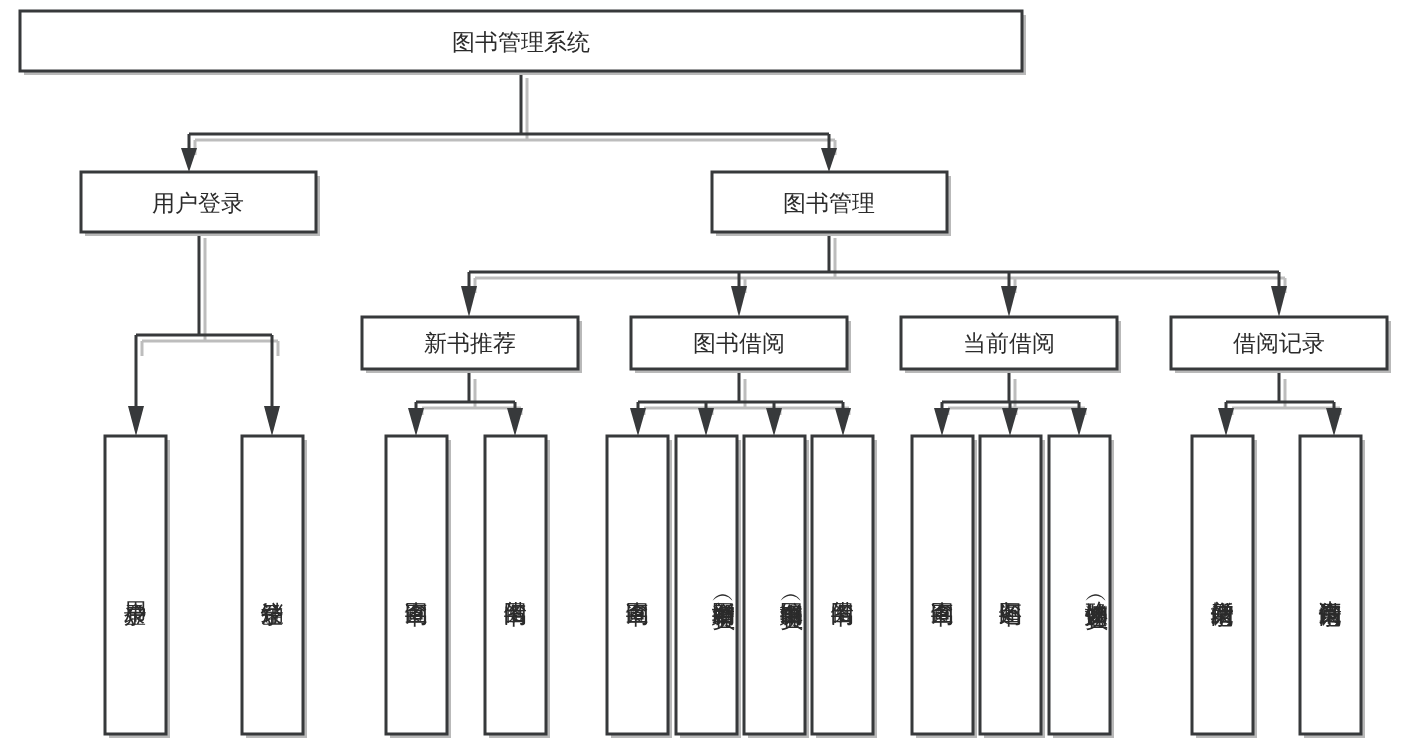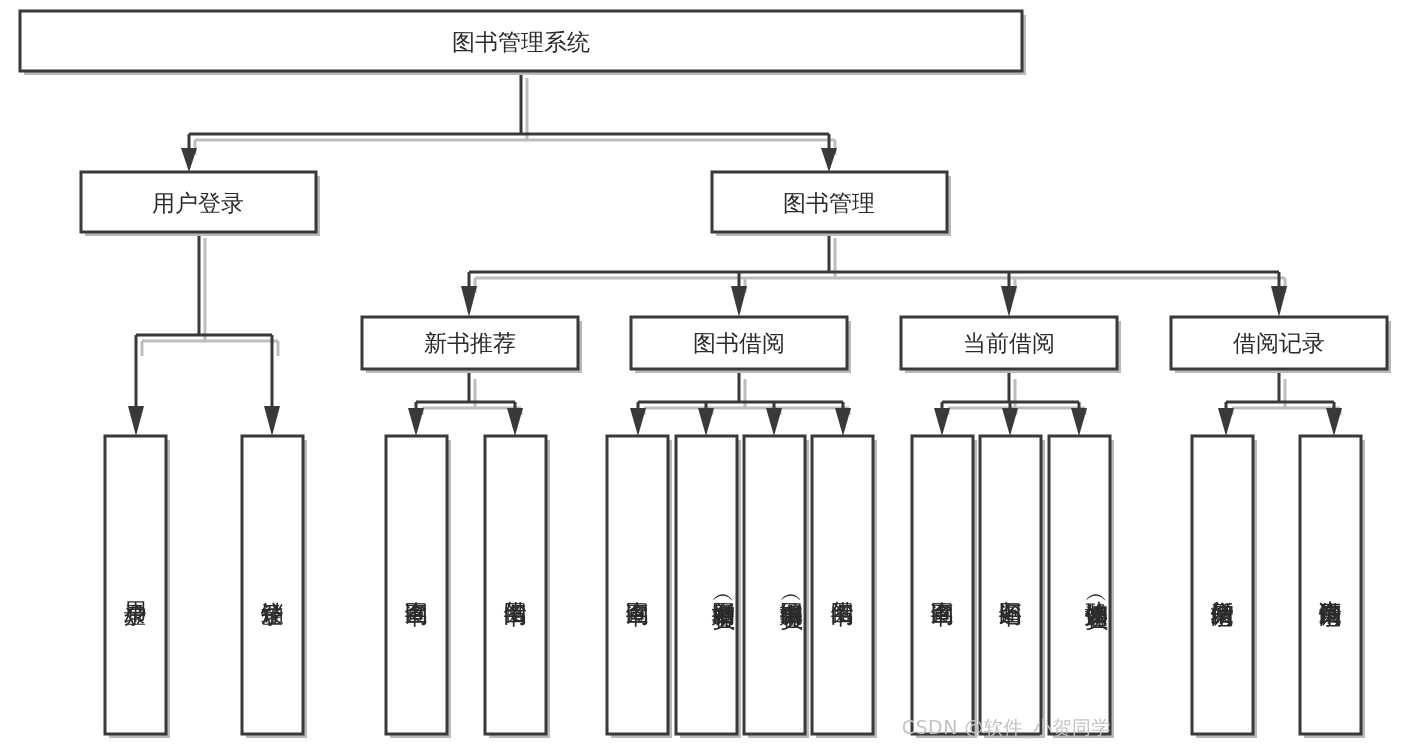--- a/index.html
+++ b/index.html
@@ -210,14 +210,13 @@
   <div class="leaf-label-wrap" style="left:607px; top:436px; width:61px; height:298px;">查询图书</div>
   <div class="leaf-label-wrap" style="left:676px; top:440px; width:61px; height:294px; align-items:flex-start;">新增图书（管理员）</div>
   <div class="leaf-label-wrap" style="left:744px; top:440px; width:61px; height:294px; align-items:flex-start;">编辑图书（管理员）</div>
   <div class="leaf-label-wrap" style="left:812px; top:436px; width:61px; height:298px;">借阅图书</div>
   <div class="leaf-label-wrap" style="left:912px; top:436px; width:61px; height:298px;">查询图书</div>
   <div class="leaf-label-wrap" style="left:980px; top:436px; width:61px; height:298px;">归还图书</div>
   <div class="leaf-label-wrap" style="left:1049px; top:440px; width:61px; height:294px; align-items:flex-start;">确认归还（管理员）</div>
   <div class="leaf-label-wrap" style="left:1192px; top:436px; width:61px; height:298px;">新增借阅记录</div>
   <div class="leaf-label-wrap" style="left:1300px; top:436px; width:61px; height:298px;">查询借阅记录</div>
 
-  <div class="watermark">CSDN @软件_小贺同学</div>
 </div>
 
 </body></html>

